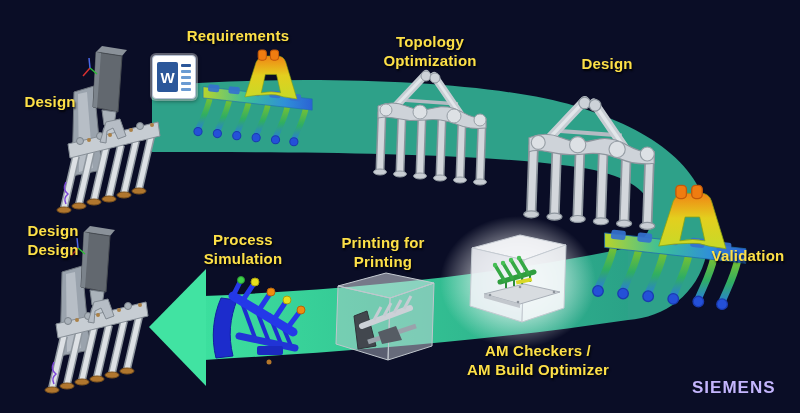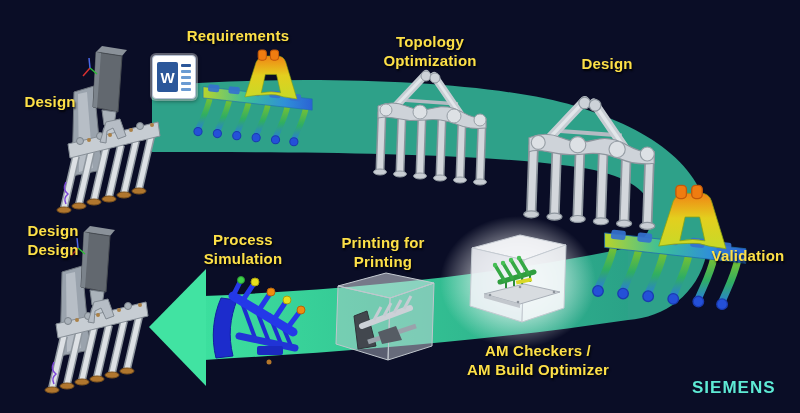--- a/index.html
+++ b/index.html
@@ -22,21 +22,21 @@
     display:flex;align-items:center;gap:3px;padding:4px;box-sizing:border-box;
   }
   .w-tile{
     width:21px;height:30px;background:#2b579a;color:#fff;border-radius:2px;
     display:flex;align-items:center;justify-content:center;font-weight:bold;font-size:15px;
   }
   .w-lines{display:flex;flex-direction:column;gap:3px;flex:1;}
   .w-lines i{display:block;height:3px;background:#6a9bd3;border-radius:1px;}
   .w-lines i:first-child{background:#2b579a;}
   .siemens{
-    position:absolute;left:692px;top:378px;color:#5eead4;font-weight:bold;
+    position:absolute;left:692px;top:378px;color:#c4b5fd;font-weight:bold;
     font-size:17px;letter-spacing:1px;
   }
 </style>
 </head>
 <body>
 
 <div id="stage">
 
   <svg id="scene" width="800" height="413" viewBox="0 0 800 413" xmlns="http://www.w3.org/2000/svg" xmlns:xlink="http://www.w3.org/1999/xlink">
     <defs>

